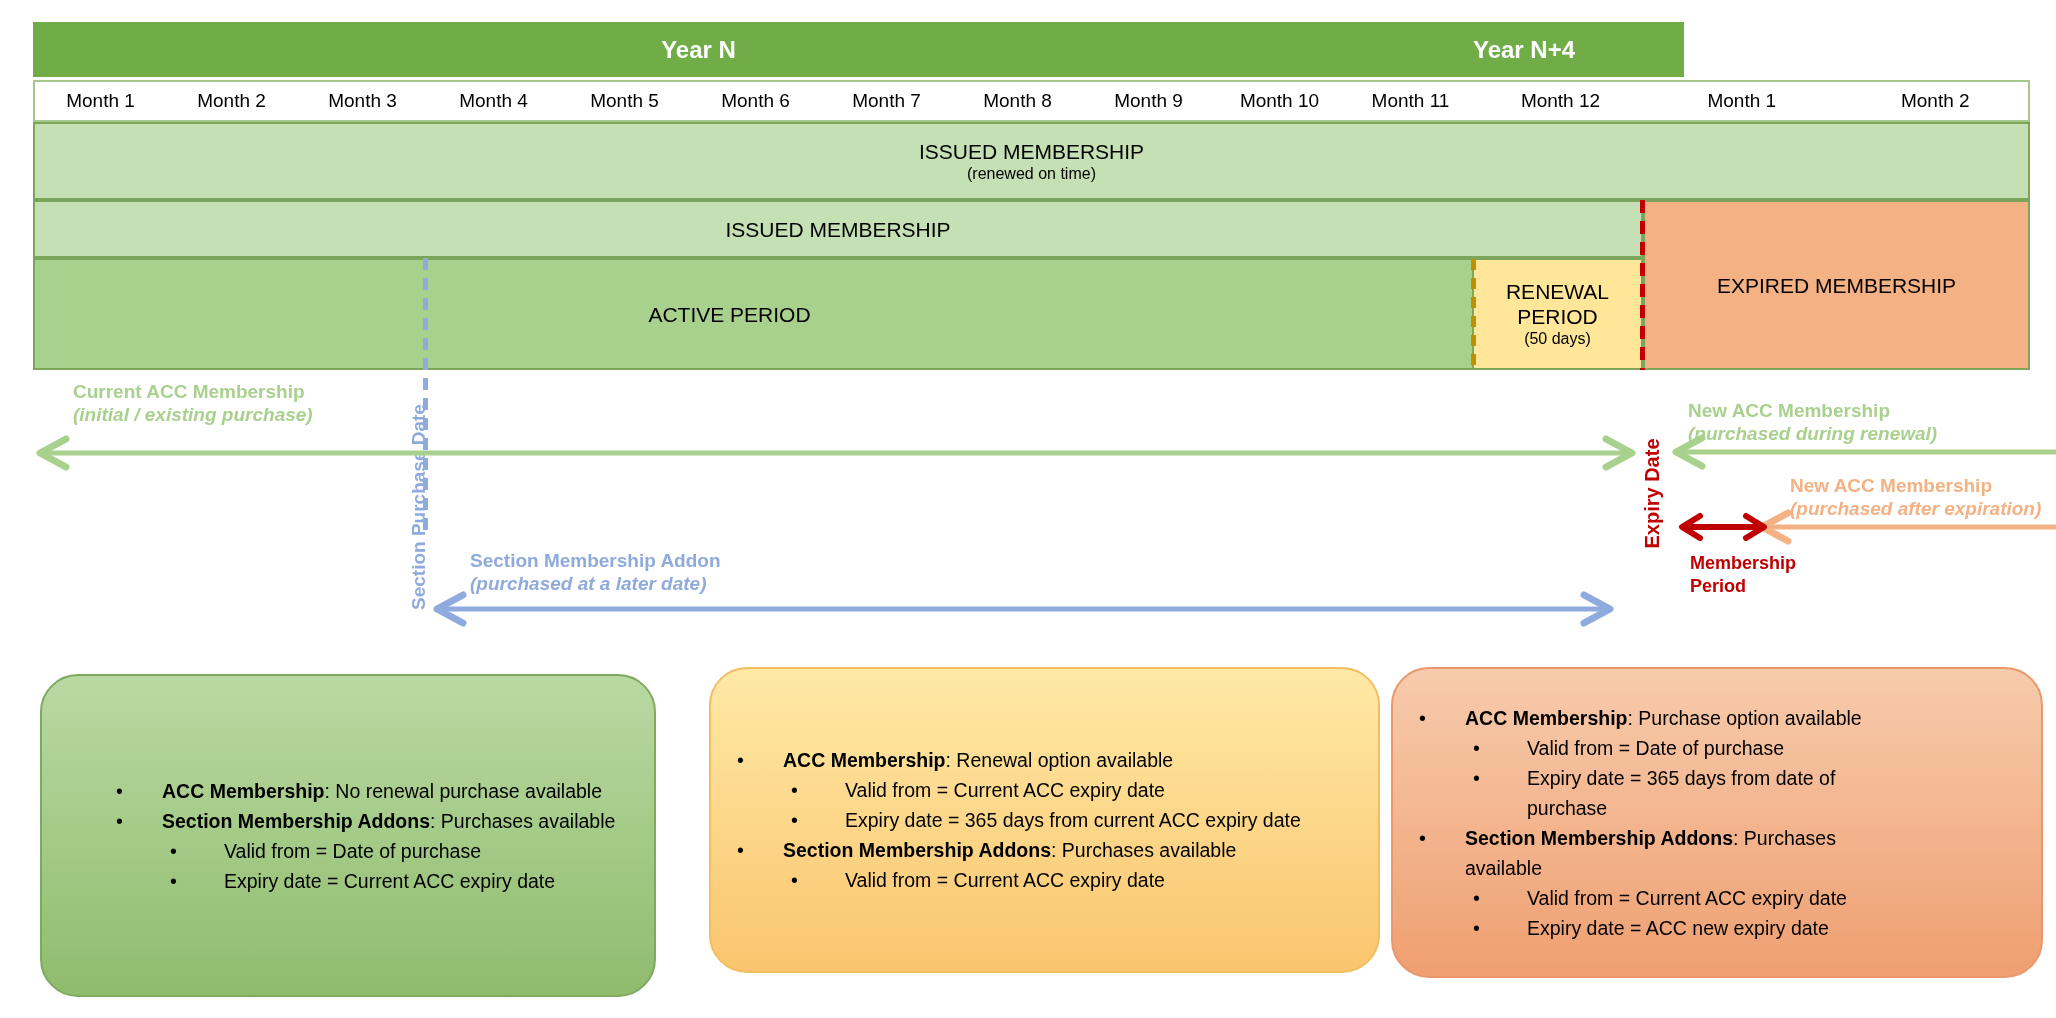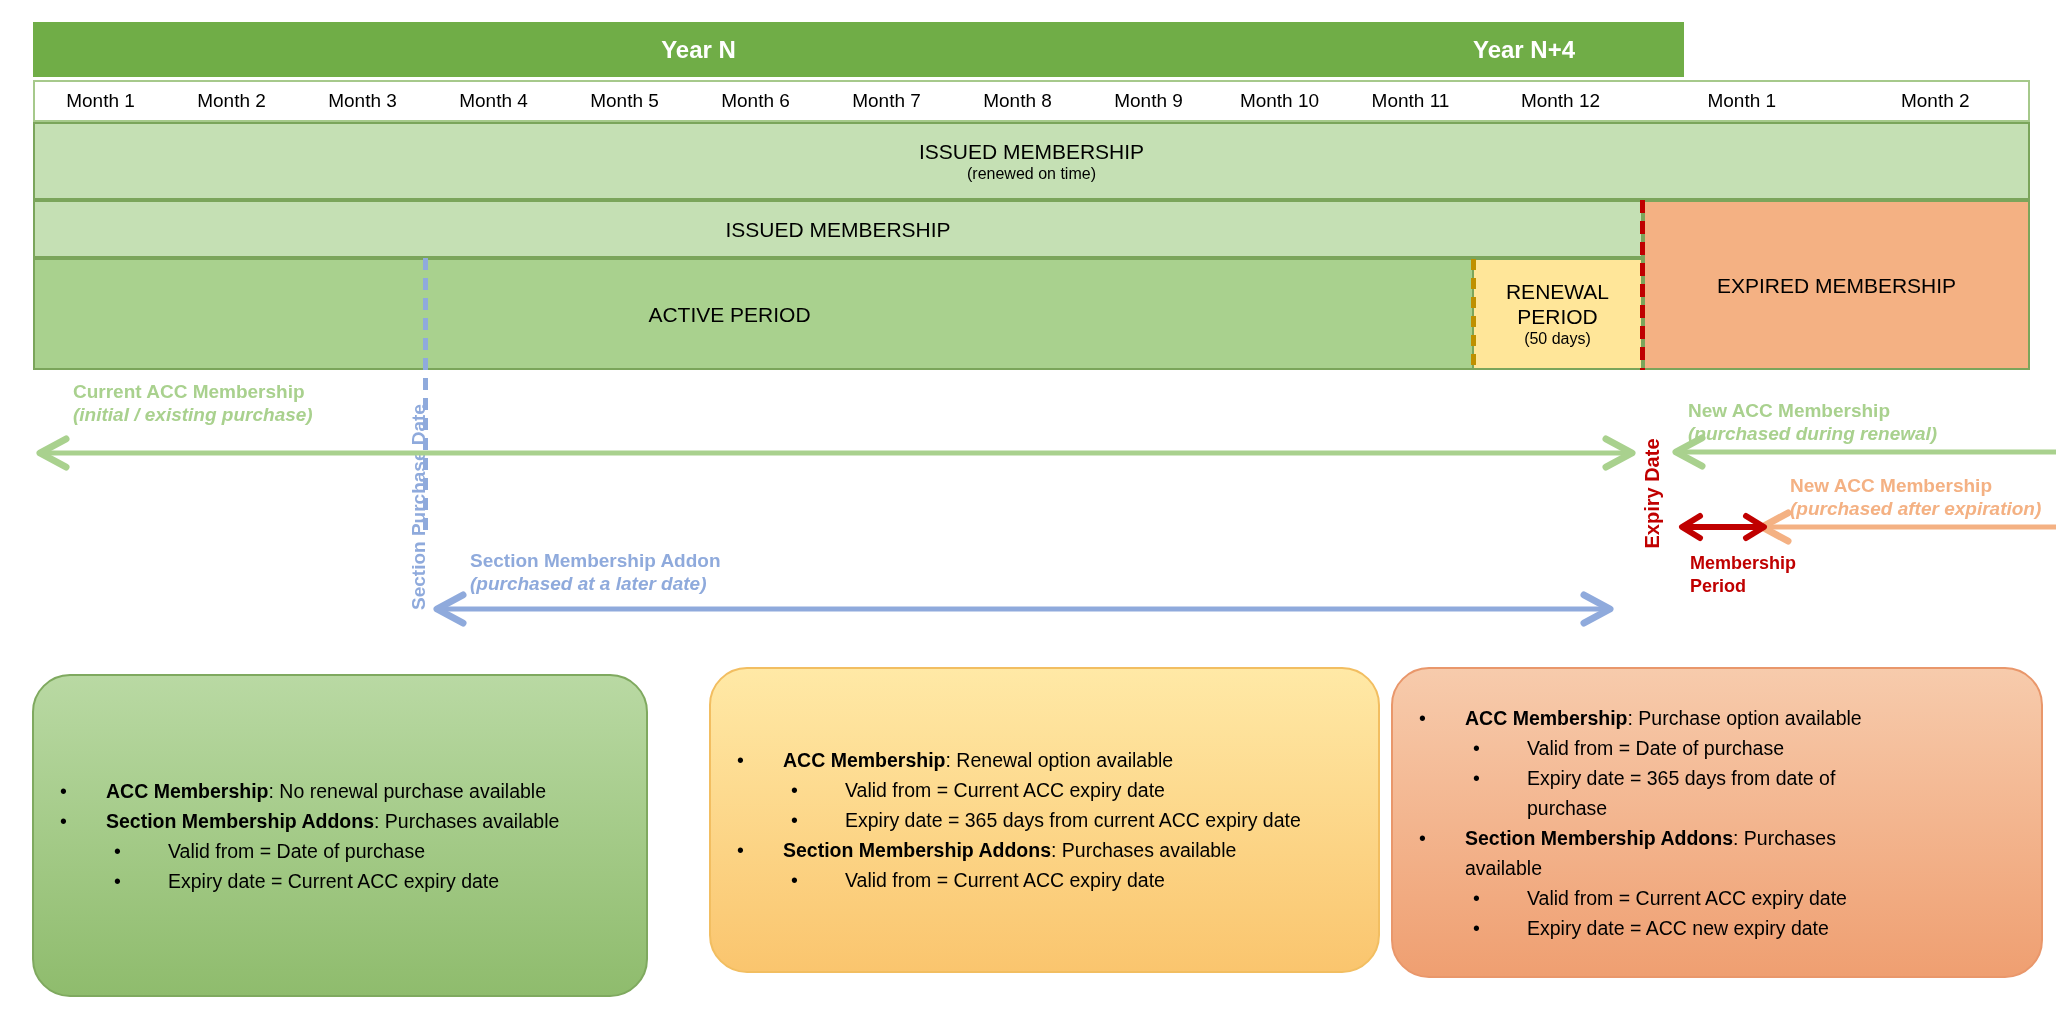--- a/index.html
+++ b/index.html
@@ -49,21 +49,21 @@
   svg{display:block;}
 
   
   .box{border-radius:38px;box-sizing:border-box;display:flex;flex-direction:column;justify-content:center;color:#000;font-size:19.5px;}
   .box ul{list-style:none;margin:0;padding:0;}
   .box-list>li{position:relative;padding-left:72px;line-height:30px;}
   .box-list>li::before{content:"\2022";position:absolute;left:26px;}
   .box-list li li{position:relative;padding-left:62px;}
   .box-list li li::before{content:"\2022";position:absolute;left:8px;}
   .box b{font-weight:bold;}
-  .box.green{left:32px;top:674px;width:616px;height:323px;background:linear-gradient(180deg,#B9D9A3,#8FBC6D);border:2px solid #7FA95F;padding-right:16px;}
+  .box.green{left:40px;top:674px;width:616px;height:323px;background:linear-gradient(180deg,#B9D9A3,#8FBC6D);border:2px solid #7FA95F;padding-right:16px;padding-left:48px;}
   .box.gold{left:709px;top:667px;width:671px;height:306px;background:linear-gradient(180deg,#FFE9A6,#FAC56E);border:2px solid #F2BE61;padding-right:48px;}
   .box.orange{left:1391px;top:667px;width:652px;height:311px;background:linear-gradient(180deg,#F7CBAC,#EF9F71);border:2px solid #E9976B;padding-right:125px;}
 </style>
 </head>
 <body>
 
 <div id="canvas">
 
   <div class="abs year-bar">
     <div class="year-seg year-n">Year N</div>

